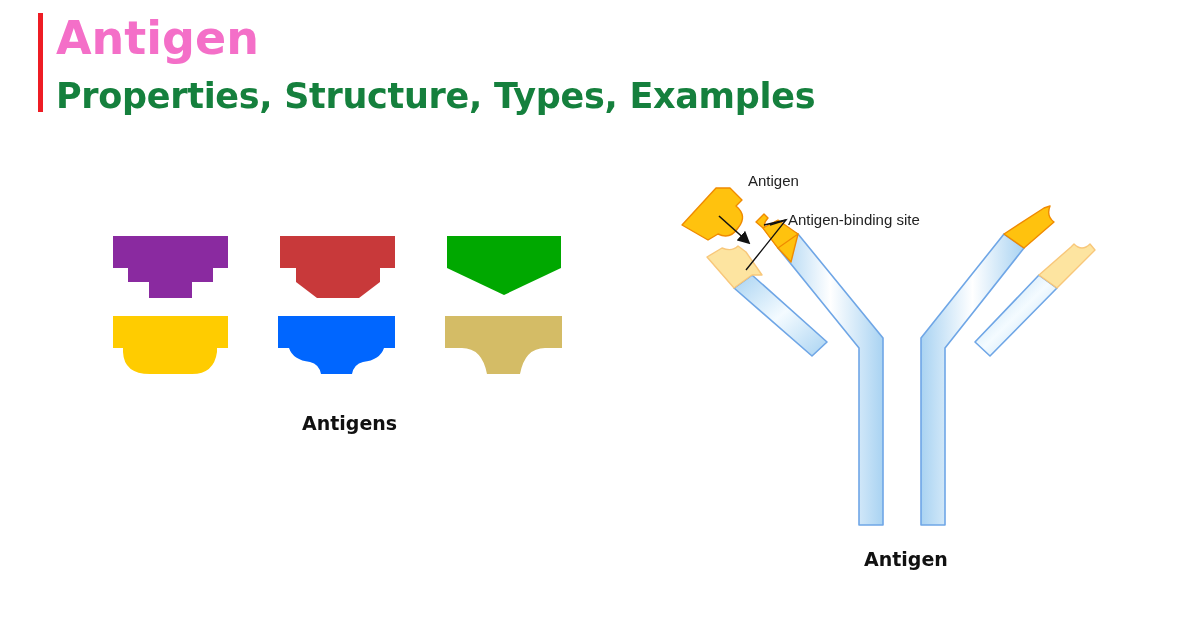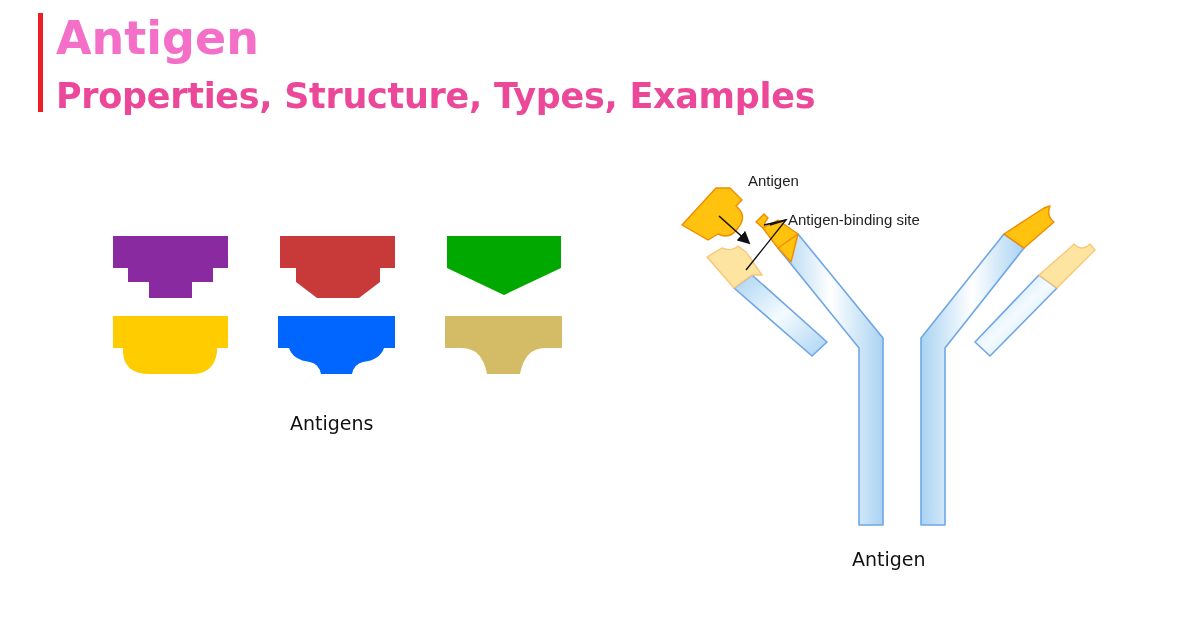--- a/index.html
+++ b/index.html
@@ -1,20 +1,20 @@
 <!DOCTYPE html>
 <html><head>
   <meta charset="utf-8">
   <style>
     html, body { margin: 0; padding: 0; background: #ffffff; }
     body { width: 1204px; height: 630px; position: relative; overflow: hidden; font-family: "DejaVu Sans", sans-serif; }
     .accent-bar { position: absolute; left: 38px; top: 13px; width: 5px; height: 99px; background: #ee1c24; }
     .title { position: absolute; left: 56px; top: 10px; font-family: "DejaVu Sans", sans-serif; font-weight: bold; font-size: 46px; line-height: 56px; color: #f46fc8; letter-spacing: 0px; }
-    .subtitle { position: absolute; left: 56px; top: 74px; font-family: "DejaVu Sans", sans-serif; font-weight: bold; font-size: 35px; line-height: 44px; color: #ec4899; white-space: nowrap; letter-spacing: -0.3px; }
-    .caption { position: absolute; font-family: "DejaVu Sans", sans-serif; font-weight: normal; font-size: 19px; color: #111111; }
+    .subtitle { position: absolute; left: 56px; top: 74px; font-family: "DejaVu Sans", sans-serif; font-weight: bold; font-size: 35px; line-height: 44px; color: #15803d; white-space: nowrap; letter-spacing: -0.3px; }
+    .caption { position: absolute; font-family: "DejaVu Sans", sans-serif; font-weight: bold; font-size: 19px; color: #111111; margin-left: 12px; }
     .caption-antigens { left: 290px; top: 412px; }
     .caption-antibody { left: 852px; top: 548px; }
     svg.diagram { position: absolute; left: 0; top: 0; }
     .lbl { font-family: "Liberation Sans", sans-serif; font-size: 15px; fill: #222222; }
   </style>
 </head>
 <body>
 
 <div class="accent-bar"></div>
 <div class="title">Antigen</div>

